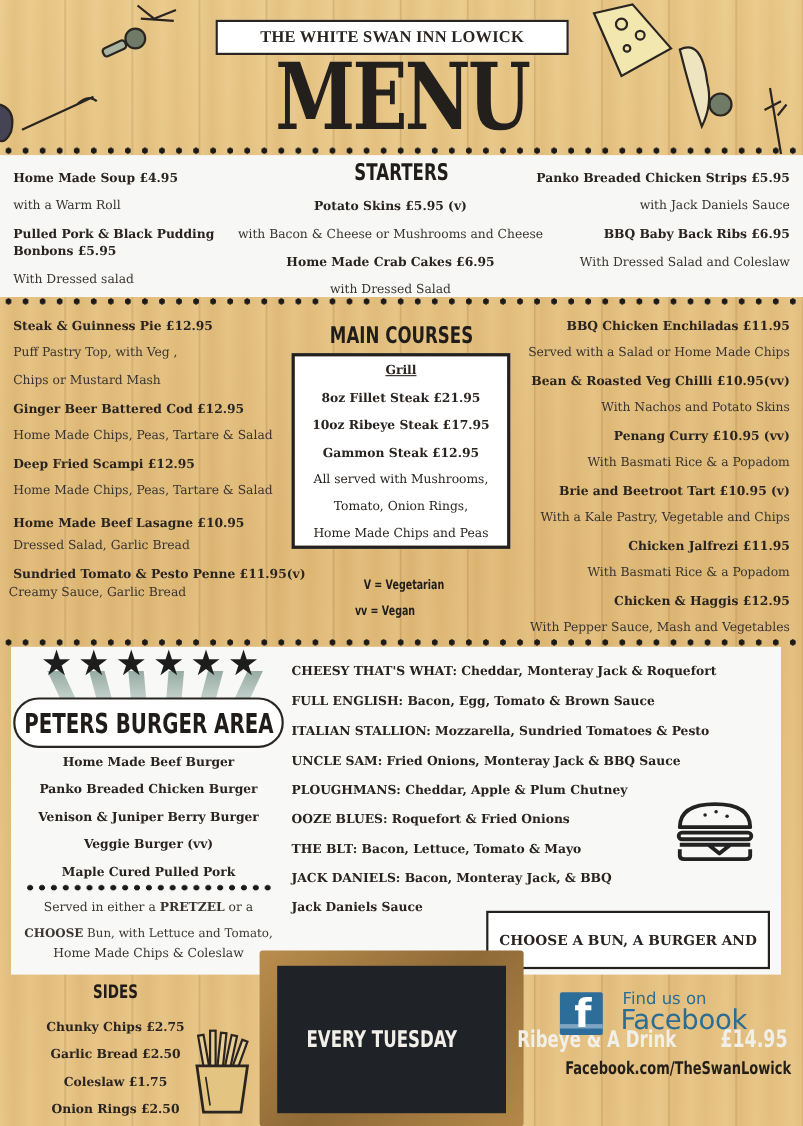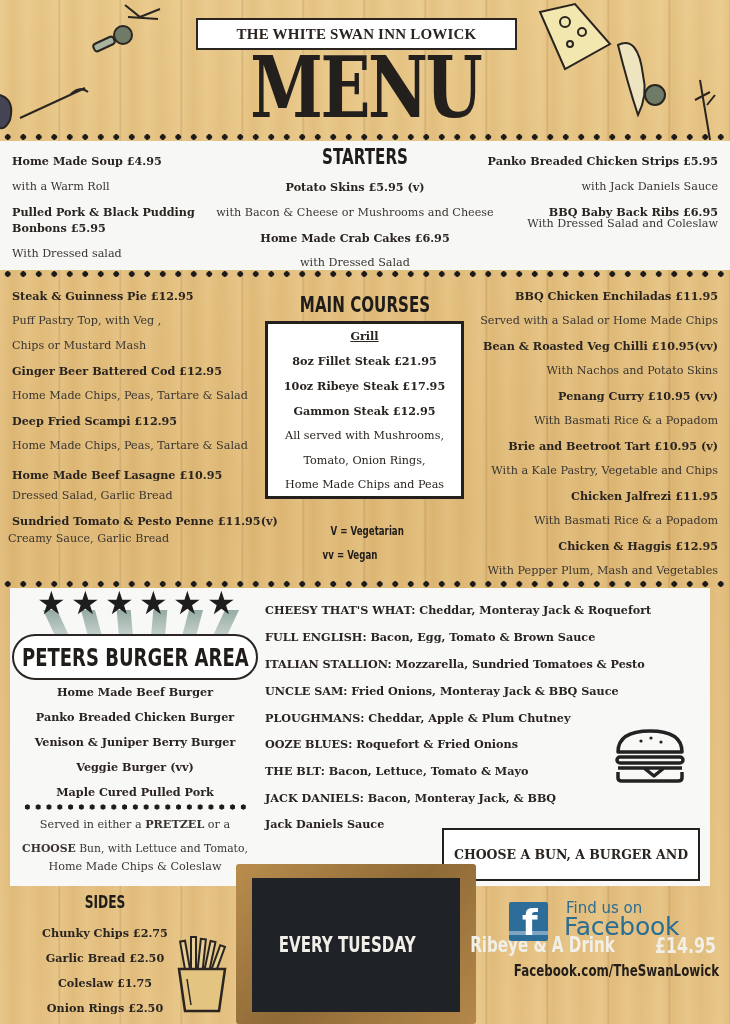--- a/index.html
+++ b/index.html
@@ -166,21 +166,21 @@
 <div class="line desc" style="left:12px;top:247px;">With Dressed salad</div>
 
 <div class="line b ta-c" style="left:215px;width:280px;top:180px;">Potato Skins  £5.95 (v)</div>
 <div class="line desc ta-c" style="left:205px;width:300px;top:206px;">with Bacon &amp; Cheese or Mushrooms and Cheese</div>
 <div class="line b ta-c" style="left:215px;width:280px;top:231px;">Home Made Crab Cakes  £6.95</div>
 <div class="line desc ta-c" style="left:215px;width:280px;top:256px;">with Dressed Salad</div>
 
 <div class="line b ta-r" style="left:440px;width:278px;top:154px;">Panko Breaded Chicken Strips £5.95</div>
 <div class="line desc ta-r" style="left:440px;width:278px;top:180px;">with Jack Daniels Sauce</div>
 <div class="line b ta-r" style="left:440px;width:278px;top:205px;">BBQ Baby Back Ribs £6.95</div>
-<div class="line desc ta-r" style="left:440px;width:278px;top:217px;">With Dressed Salad and Coleslaw</div>
+<div class="line desc ta-r" style="left:440px;width:278px;top:232px;">With Dressed Salad and Coleslaw</div>
 
 <div class="section-head" style="left:270px;top:293px;width:190px;font-size:21px;">MAIN COURSES</div>
 
 <div class="line b" style="left:12px;top:289px;">Steak &amp; Guinness Pie £12.95</div>
 <div class="line desc" style="left:12px;top:314px;">Puff Pastry Top, with Veg ,</div>
 <div class="line desc" style="left:12px;top:339px;">Chips or Mustard Mash</div>
 <div class="line b" style="left:12px;top:364px;">Ginger Beer Battered Cod £12.95</div>
 <div class="line desc" style="left:12px;top:389px;">Home Made Chips, Peas, Tartare &amp; Salad</div>
 <div class="line b" style="left:12px;top:414px;">Deep Fried Scampi £12.95</div>
 <div class="line desc" style="left:12px;top:439px;">Home Made Chips, Peas, Tartare &amp; Salad</div>
@@ -206,21 +206,21 @@
 <div class="line desc ta-r" style="left:440px;width:278px;top:314px;">Served with a Salad  or Home Made Chips</div>
 <div class="line b ta-r" style="left:440px;width:278px;top:339px;">Bean &amp; Roasted Veg Chilli £10.95(vv)</div>
 <div class="line desc ta-r" style="left:440px;width:278px;top:364px;">With Nachos and Potato Skins</div>
 <div class="line b ta-r" style="left:440px;width:278px;top:389px;">Penang Curry £10.95  (vv)</div>
 <div class="line desc ta-r" style="left:440px;width:278px;top:414px;">With Basmati Rice &amp; a Popadom</div>
 <div class="line b ta-r" style="left:440px;width:278px;top:439px;">Brie and Beetroot Tart £10.95 (v)</div>
 <div class="line desc ta-r" style="left:440px;width:278px;top:464px;">With a Kale Pastry, Vegetable and Chips</div>
 <div class="line b ta-r" style="left:440px;width:278px;top:489px;">Chicken Jalfrezi £11.95</div>
 <div class="line desc ta-r" style="left:440px;width:278px;top:514px;">With Basmati Rice &amp; a Popadom</div>
 <div class="line b ta-r" style="left:440px;width:278px;top:539px;">Chicken &amp; Haggis £12.95</div>
-<div class="line desc ta-r" style="left:440px;width:278px;top:564px;">With Pepper Plum, Mash and Vegetables</div>
+<div class="line desc ta-r" style="left:440px;width:278px;top:564px;">With Pepper Sauce, Mash and Vegetables</div>
 
 <div class="dots" style="top:580px;"></div>
 <div id="burger-band" class="abs"></div>
 
 <div class="ray" style="left:50px;transform:skewX(25deg);"></div>
 <div class="ray" style="left:85px;transform:skewX(15deg);"></div>
 <div class="ray" style="left:118px;transform:skewX(5deg);"></div>
 <div class="ray" style="left:152px;transform:skewX(-5deg);"></div>
 <div class="ray" style="left:185px;transform:skewX(-15deg);"></div>
 <div class="ray" style="left:218px;transform:skewX(-25deg);"></div>

